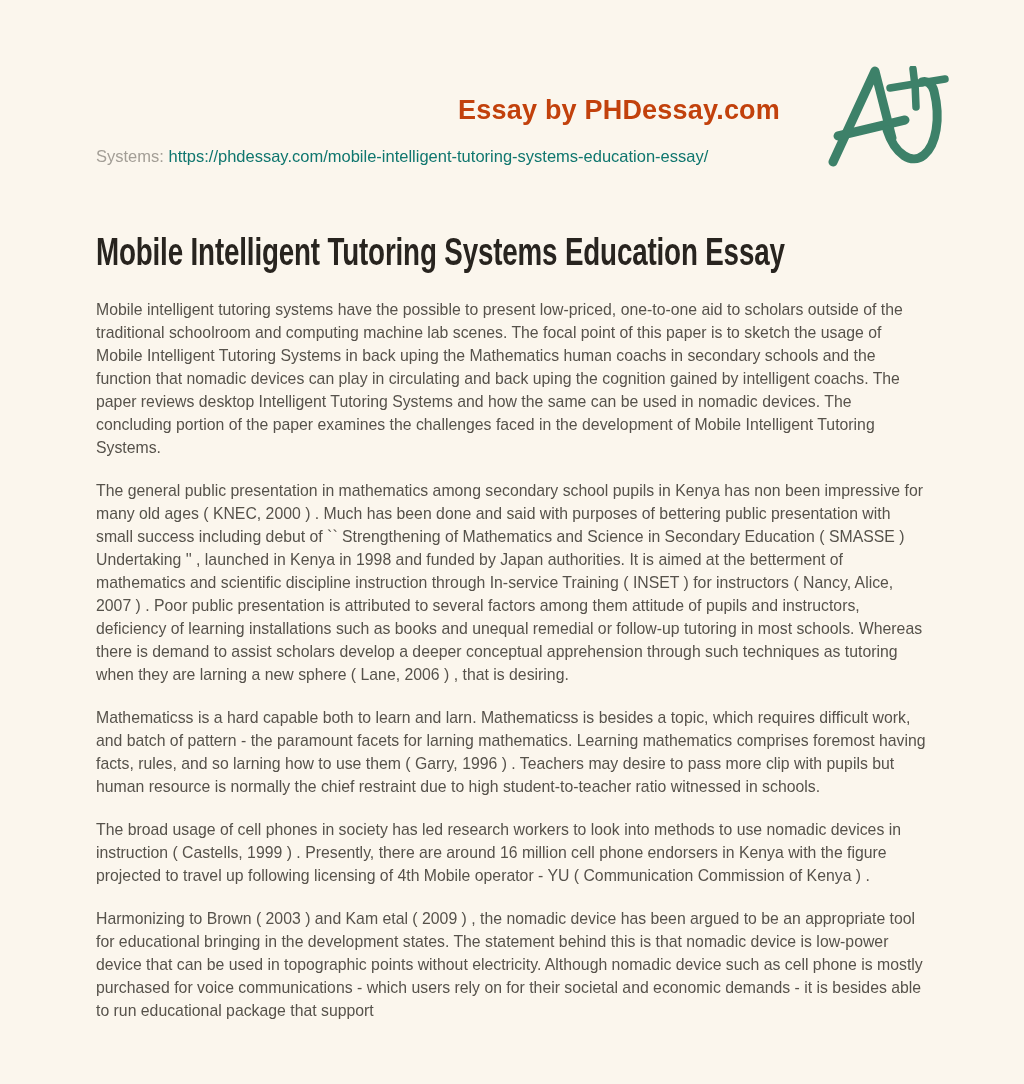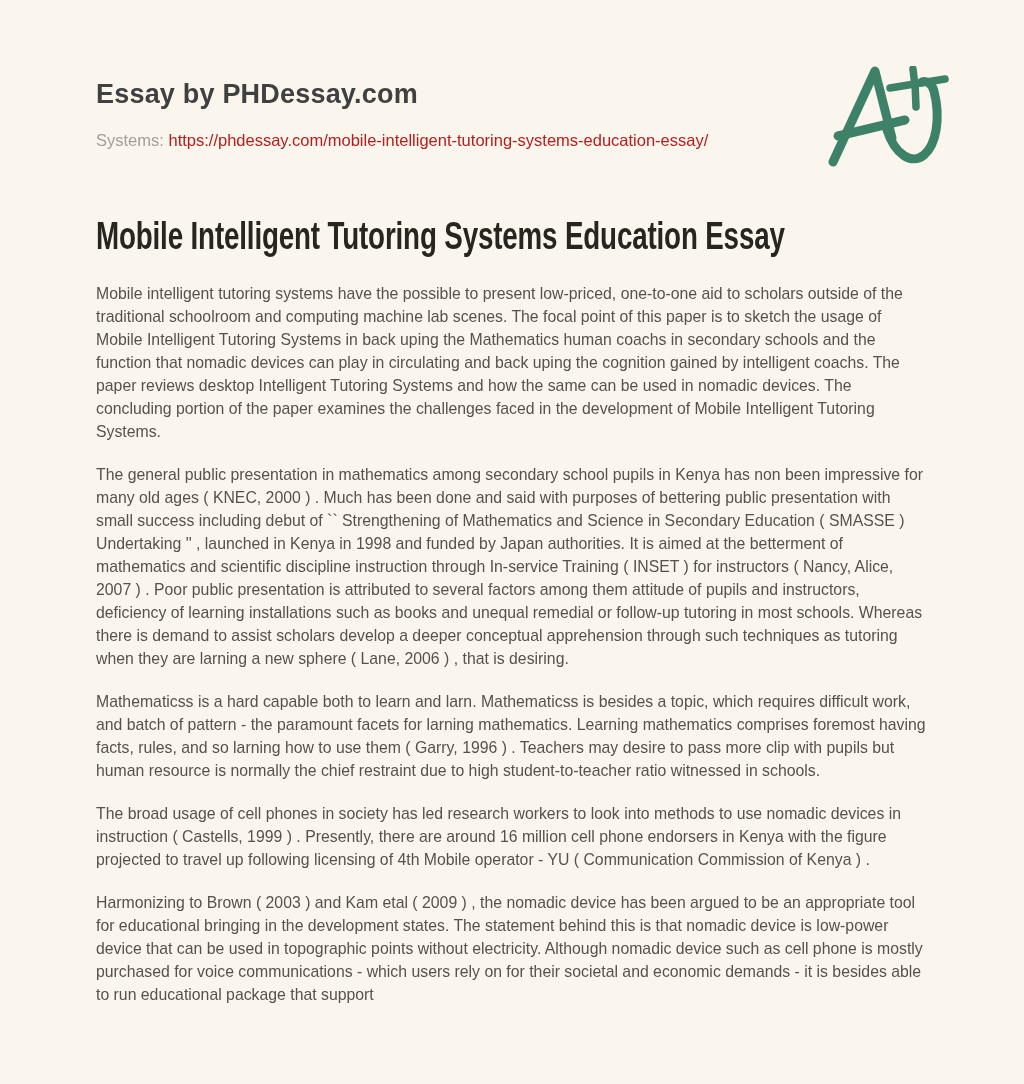--- a/index.html
+++ b/index.html
@@ -13,26 +13,27 @@
   }
   .page {
     position: relative;
     width: 100%;
     height: 100%;
     box-sizing: border-box;
     padding: 78px 96px 0 96px;
   }
   .header-text { max-width: 700px; }
   .byline {
-    margin: 0;
+    margin: 16px;
     font-size: 27px;
     line-height: 32px;
     font-weight: 700;
-    color: #404040;
+    color: #c2410c;
     letter-spacing: 0.2px;
+    text-align: right;
   }
   .source-row {
     margin-top: 20px;
     font-size: 16.5px;
     line-height: 20px;
     color: #a39e96;
   }
   .source-link {
     color: #2e8b74;
     text-decoration: none;
@@ -72,21 +73,21 @@
 </head>
 <body>
 
 <div class="page">
 
   <div class="header">
     <div class="header-text">
       <h1 class="byline">Essay by PHDessay.com</h1>
       <div class="source-row">
         <span class="source-label">Systems:</span>
-        <a class="source-link" href="#" style="color: #b91c1c;">https://phdessay.com/mobile-intelligent-tutoring-systems-education-essay/</a>
+        <a class="source-link" href="#" style="color: #0f766e;">https://phdessay.com/mobile-intelligent-tutoring-systems-education-essay/</a>
       </div>
     </div>
     <div class="logo">
       <svg viewBox="0 0 127 100" fill="none" xmlns="http://www.w3.org/2000/svg">
         <g stroke="#3d8169" fill="none" stroke-linecap="round" stroke-linejoin="round">
           <path d="M 5 95 L 47 4 L 64 71" stroke-width="9"></path>
           <path d="M 10 69 L 77 53" stroke-width="9"></path>
           <path d="M 59 63 C 67 88 84 98 96 88 C 108 78 113 52 106 24 C 104 17 99 13 94 15" stroke-width="9"></path>
           <path d="M 85 2 C 87 15 88 27 88 40" stroke-width="7.5"></path>
           <path d="M 62 21 L 117 12" stroke-width="7.5"></path>

